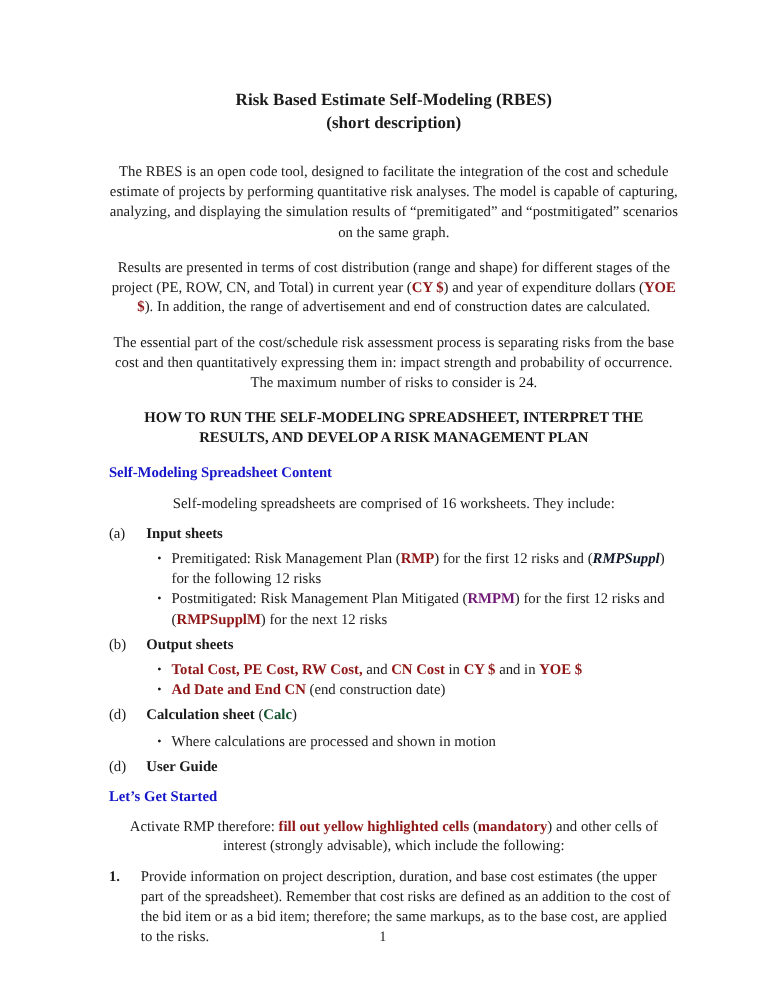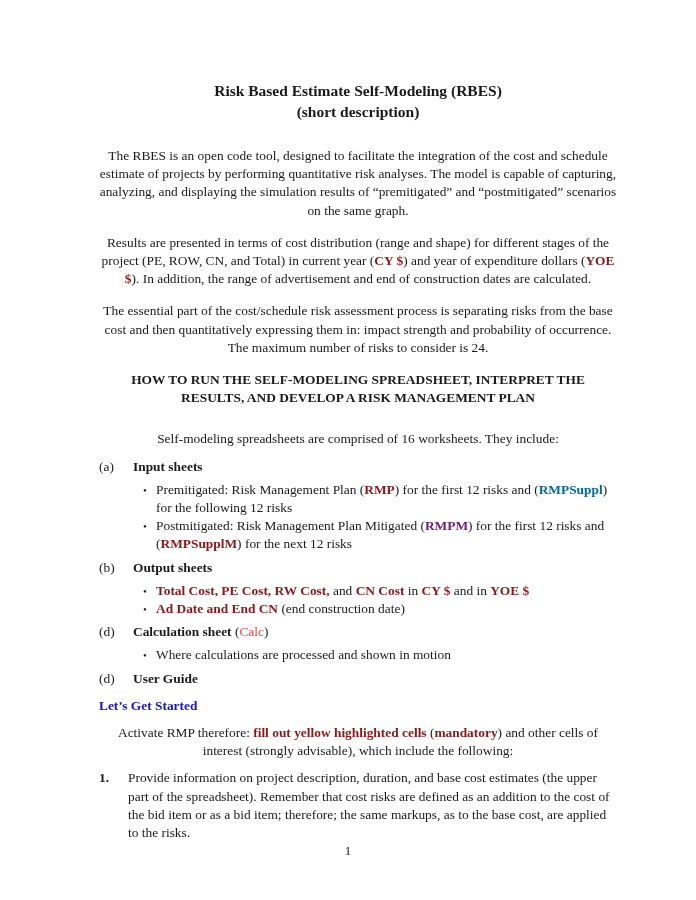--- a/index.html
+++ b/index.html
@@ -155,43 +155,44 @@
     <div class="gap"></div>
 
     <p class="body-par rich"><span>The essential part of the cost/schedule risk assessment process is separating risks from the base cost and then quantitatively expressing them in: impact strength and probability of occurrence.  The maximum number of risks to consider is 24.</span></p>
 
     <div class="gap"></div>
 
     <h2 class="section-head rich"><span style="font-weight: bold;">HOW TO RUN THE SELF-MODELING SPREADSHEET, INTERPRET THE RESULTS, AND DEVELOP A RISK MANAGEMENT PLAN</span></h2>
 
     <div class="gap"></div>
 
+    <h3 class="blue-head rich"><span style="font-weight: bold; color: rgb(20, 20, 200);">Self-Modeling Spreadsheet Content</span></h3>
 
     <div class="gap-sm"></div>
 
     <p class="body-par rich"><span>Self-modeling spreadsheets are comprised of 16 worksheets.  They include:</span></p>
 
     <div class="gap-sm"></div>
 
     <div>
         <div class="letter-item"><span class="marker">(a)</span><span class="label">Input sheets</span></div>
         <div class="gap-xs"></div>
         <div class="bullet-list">
-          <div class="bullet-item"><span class="bullet-glyph">•</span><span><span>Premitigated: Risk Management Plan (</span><span style="font-weight: bold; color: rgb(143, 22, 22);">RMP</span><span>) for the first 12 risks and (</span><span style="font-weight: bold; color: #0369a1;">RMPSuppl</span><span>) for the following 12 risks</span></span></div>
+          <div class="bullet-item"><span class="bullet-glyph">•</span><span><span>Premitigated: Risk Management Plan (</span><span style="font-weight: bold; color: rgb(143, 22, 22);">RMP</span><span>) for the first 12 risks and (</span><span style="font-weight: bold; color: #0f172a; font-style: italic;">RMPSuppl</span><span>) for the following 12 risks</span></span></div>
           <div class="bullet-item"><span class="bullet-glyph">•</span><span><span>Postmitigated: Risk Management Plan Mitigated (</span><span style="font-weight: bold; color: #701a75;">RMPM</span><span>) for the first 12 risks and (</span><span style="font-weight: bold; color: rgb(143, 22, 22);">RMPSupplM</span><span>) for the next 12 risks</span></span></div>
         </div>
         <div class="gap-xs"></div>
         <div class="letter-item"><span class="marker">(b)</span><span class="label">Output sheets</span></div>
         <div class="gap-xs"></div>
         <div class="bullet-list">
           <div class="bullet-item"><span class="bullet-glyph">•</span><span><span style="font-weight: bold; color: rgb(143, 22, 22);">Total Cost, PE Cost, RW Cost,</span><span> and </span><span style="font-weight: bold; color: rgb(143, 22, 22);">CN Cost</span><span> in </span><span style="font-weight: bold; color: rgb(143, 22, 22);">CY $</span><span> and in </span><span style="font-weight: bold; color: rgb(143, 22, 22);">YOE $</span></span></div>
           <div class="bullet-item"><span class="bullet-glyph">•</span><span><span style="font-weight: bold; color: rgb(143, 22, 22);">Ad Date and End CN</span><span> (end construction date)</span></span></div>
         </div>
         <div class="gap-xs"></div>
-        <div class="letter-item"><span class="marker">(d)</span><span><span style="font-weight: bold;">Calculation sheet</span><span> (</span><span style="font-weight: normal; color: #ef4444; text-align: center;">Calc</span><span>)</span></span></div>
+        <div class="letter-item"><span class="marker">(d)</span><span><span style="font-weight: bold;">Calculation sheet</span><span> (</span><span style="font-weight: bold; color: #14532d; text-align: center;">Calc</span><span>)</span></span></div>
         <div class="gap-xs"></div>
         <div class="bullet-list">
           <div class="bullet-item"><span class="bullet-glyph">•</span><span><span>Where calculations are processed and shown in motion</span></span></div>
         </div>
         <div class="gap-xs"></div>
         <div class="letter-item"><span class="marker">(d)</span><span class="label">User Guide</span></div>
       </div>
 
     <div class="gap-sm"></div>
 

